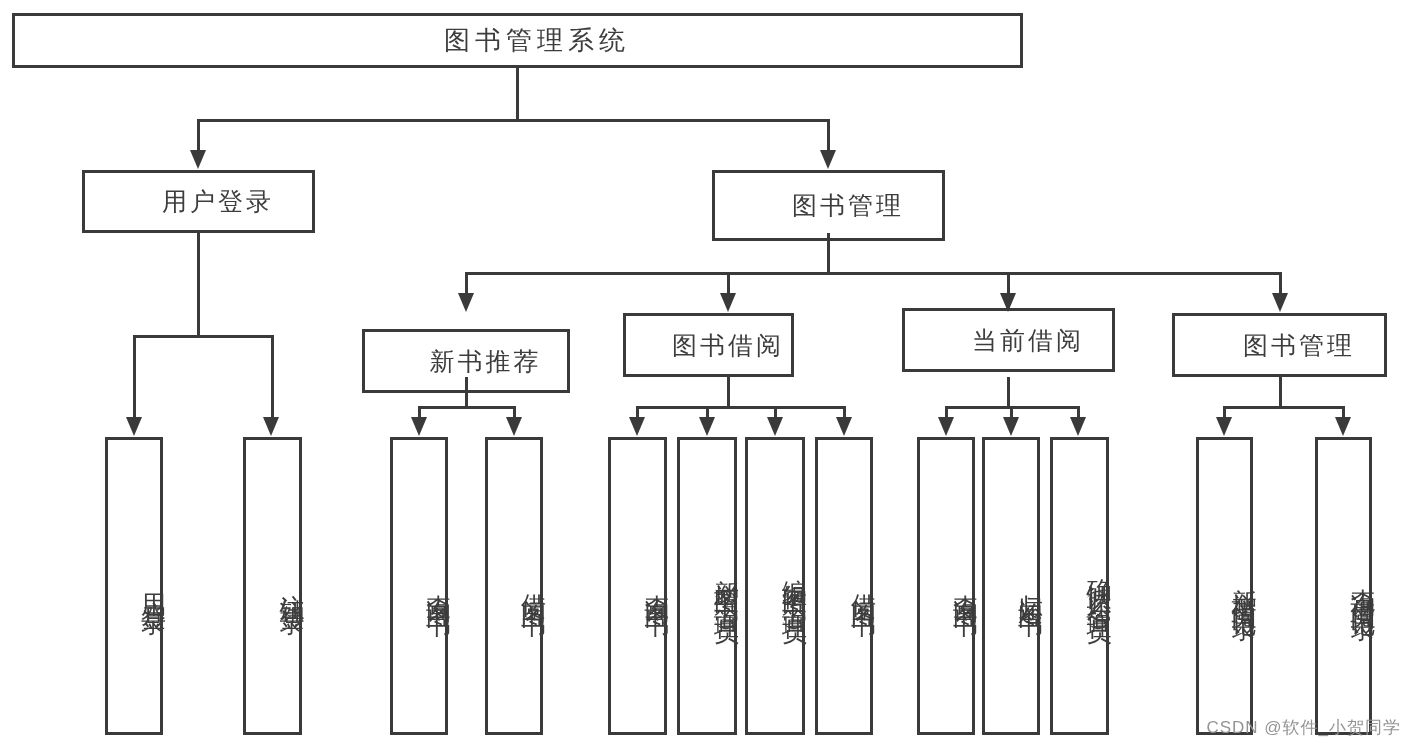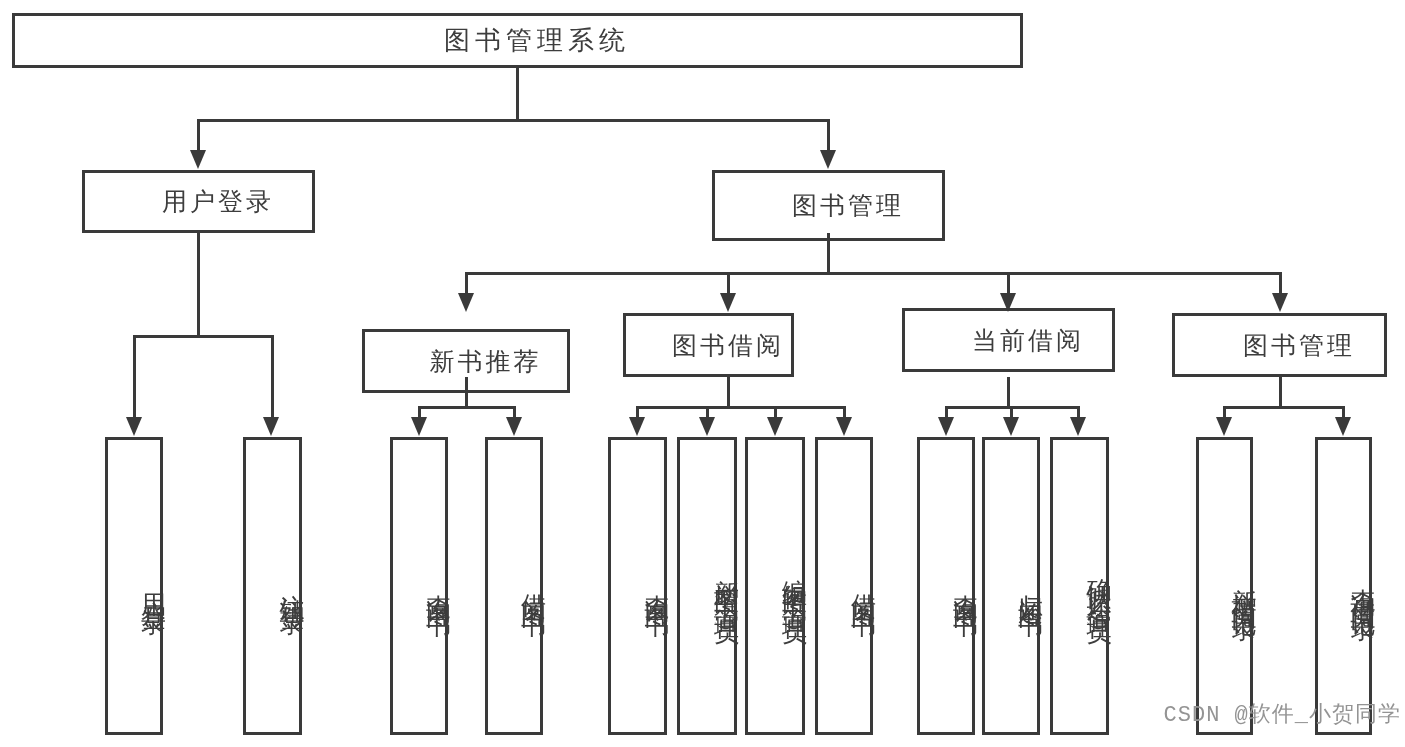--- a/index.html
+++ b/index.html
@@ -44,27 +44,26 @@
   .hline{height:3px;}
   .vline{width:3px;}
   .arrow{
     position:absolute;width:0;height:0;
     border-left:8px solid transparent;
     border-right:8px solid transparent;
     border-top:19px solid var(--line);
   }
   .watermark{
     position:absolute;
-    right:4px;bottom:18px;
-    font-size:22px;
+    right:4px;bottom:8px;
+    font-size:17px;
     color:var(--wm);
     letter-spacing:1px;
     z-index:10;
     background:transparent;
-    font-family:Liberation Mono, monospace;
   }
 </style>
 </head>
 <body>
 
 <div class="canvas">
 
   <div class="node root-node" style="left:12px;top:13px;width:1011px;height:55px;">
     <span>图书管理系统</span>
   </div>

